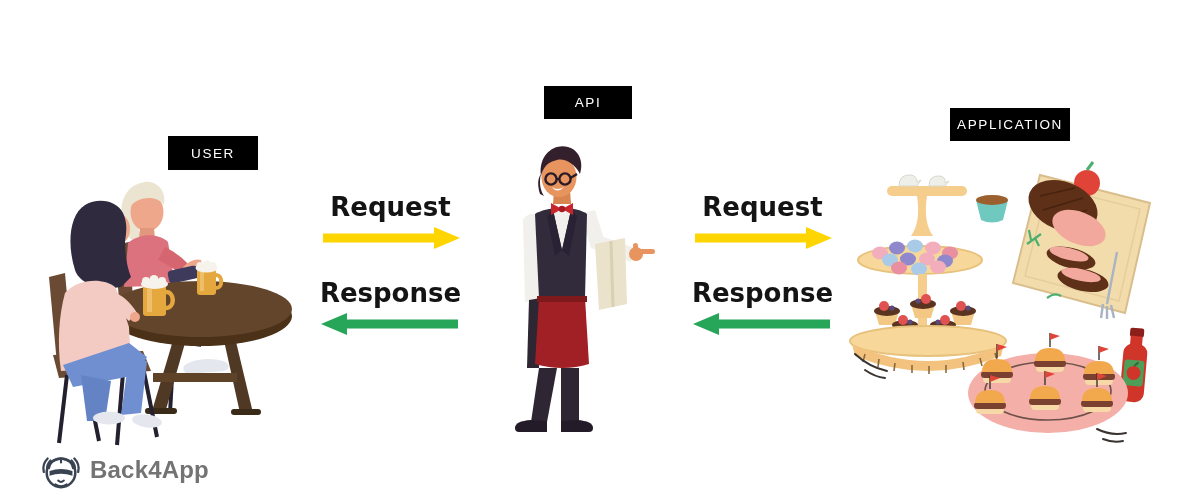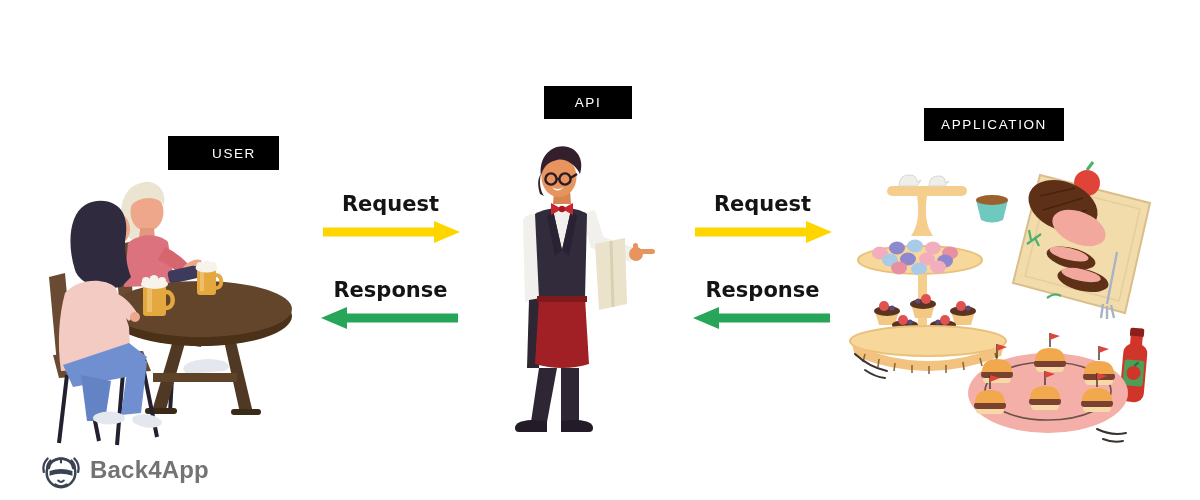--- a/index.html
+++ b/index.html
@@ -5,30 +5,30 @@
   html,body{margin:0;padding:0;background:#fff;}
   .canvas{
     position:relative;width:1200px;height:500px;background:#ffffff;
     overflow:hidden;font-family:"Liberation Sans",sans-serif;
   }
   .entity{
     position:absolute;background:#000;color:#fff;
     display:flex;align-items:center;justify-content:center;
     font-size:13.5px;letter-spacing:1.6px;font-weight:400;
   }
-  .entity.user{left:168px;top:136px;width:90px;height:34px;padding-left:21px;}
+  .entity.user{left:168px;top:136px;width:90px;height:34px;}
   .entity.api{left:520px;top:86px;width:88px;height:33px;margin-left:24px;}
-  .entity.application{left:924px;top:108px;width:140px;height:33px;text-align:right;}
+  .entity.application{left:950px;top:108px;width:120px;height:33px;text-align:right;}
   .flow{
     position:absolute;width:145px;
     display:flex;flex-direction:column;align-items:center;
   }
   .flow-label{
     font-family:"DejaVu Sans","Liberation Sans",sans-serif;
-    font-weight:bold;font-size:21px;color:#141414;line-height:1.1;
+    font-weight:bold;font-size:26px;color:#141414;line-height:1.1;
   }
   .flow .arrow{margin-top:3px;display:block;}
   .f-left-req{left:318px;top:193px;}
   .f-left-res{left:318px;top:279px;}
   .f-right-req{left:690px;top:193px;}
   .f-right-res{left:690px;top:279px;}
   .illus{position:absolute;}
   .illus.user-scene{left:25px;top:175px;}
   .illus.waiter-scene{left:495px;top:140px;}
   .illus.food-scene{left:835px;top:148px;}

